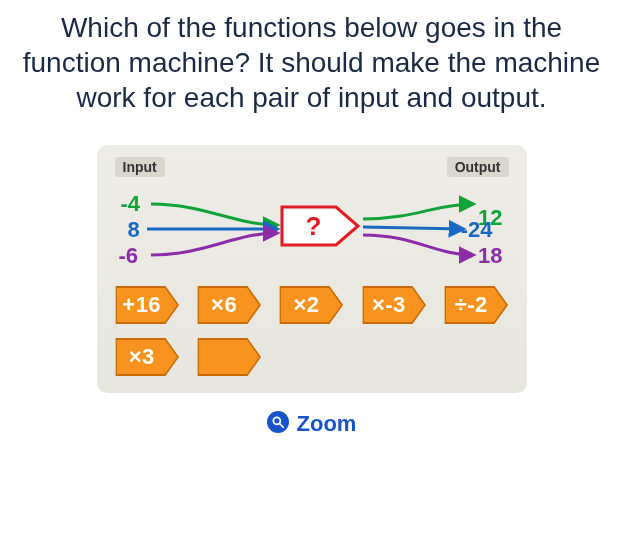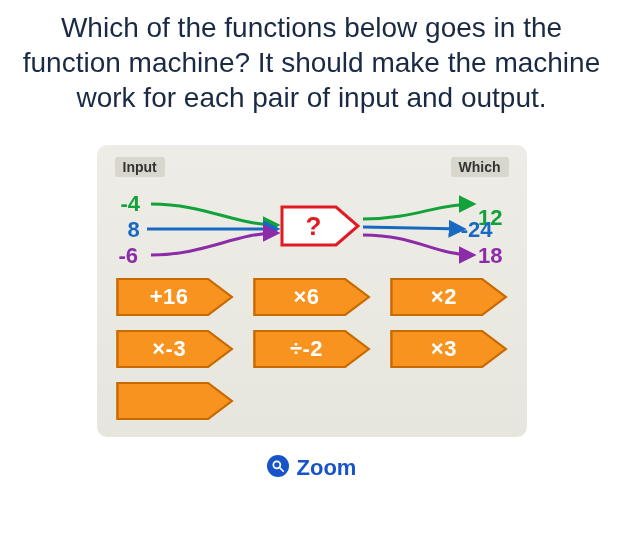--- a/index.html
+++ b/index.html
@@ -76,23 +76,23 @@
     color: #e11b22;
   }
   .arrows {
     position:absolute;
     left: 0; top: 0;
     width: 100%; height: 100%;
     pointer-events:none;
   }
 
   .tiles {
-    margin-top: 0;
+    margin-top: 8px;
     display: grid;
-    grid-template-columns: repeat(3, 1fr);
+    grid-template-columns: repeat(5, 1fr);
     gap: 12px 18px;
   }
   .tile {
     position: relative;
     height: 40px;
     cursor: pointer;
   }
   .tile svg { position:absolute; left:0; top:0; width:100%; height:100%; }
   .tile-label {
     position: absolute;
@@ -132,21 +132,21 @@
 </head>
 <body>
 
 <div class="wrap">
   <p class="question">Which of the functions below goes in the function machine? It should make the machine work for each pair of input and output.</p>
 
   <div class="panel">
 
     <div class="diagram">
       <span class="col-label input">Input</span>
-      <span class="col-label output">Which</span>
+      <span class="col-label output">Output</span>
 
       <span class="io-val in1">-4</span>
       <span class="io-val in2">8</span>
       <span class="io-val in3">-6</span>
 
       <span class="io-val out1">12</span>
       <span class="io-val out2">-24</span>
       <span class="io-val out3">18</span>
 
       <svg class="arrows" viewBox="0 0 394 120">

